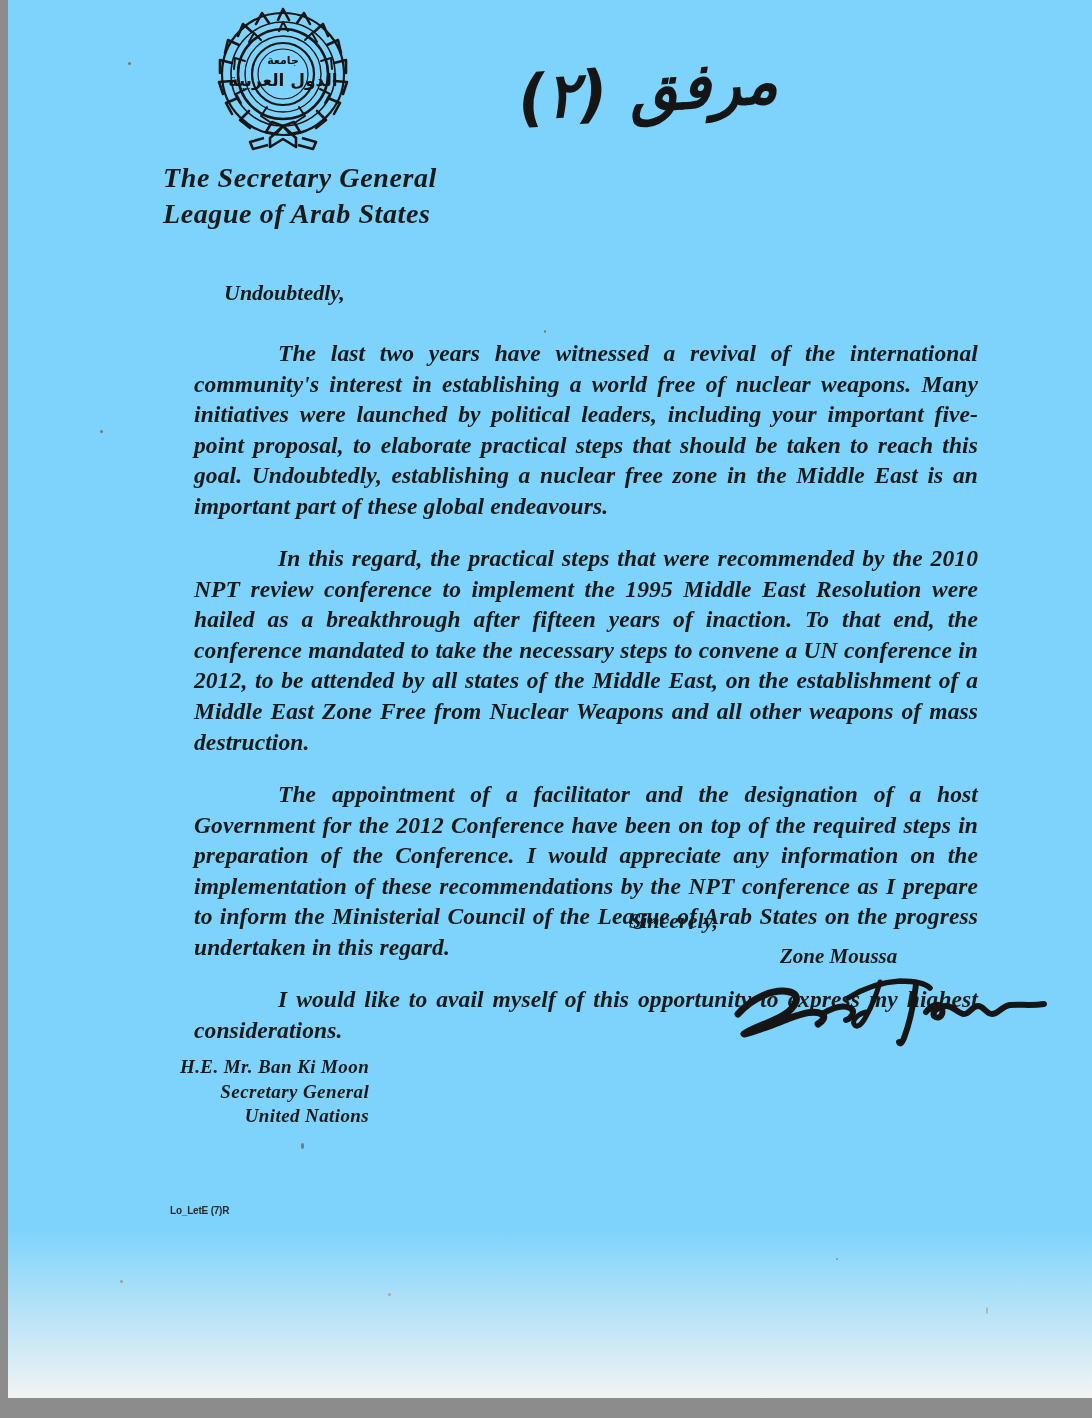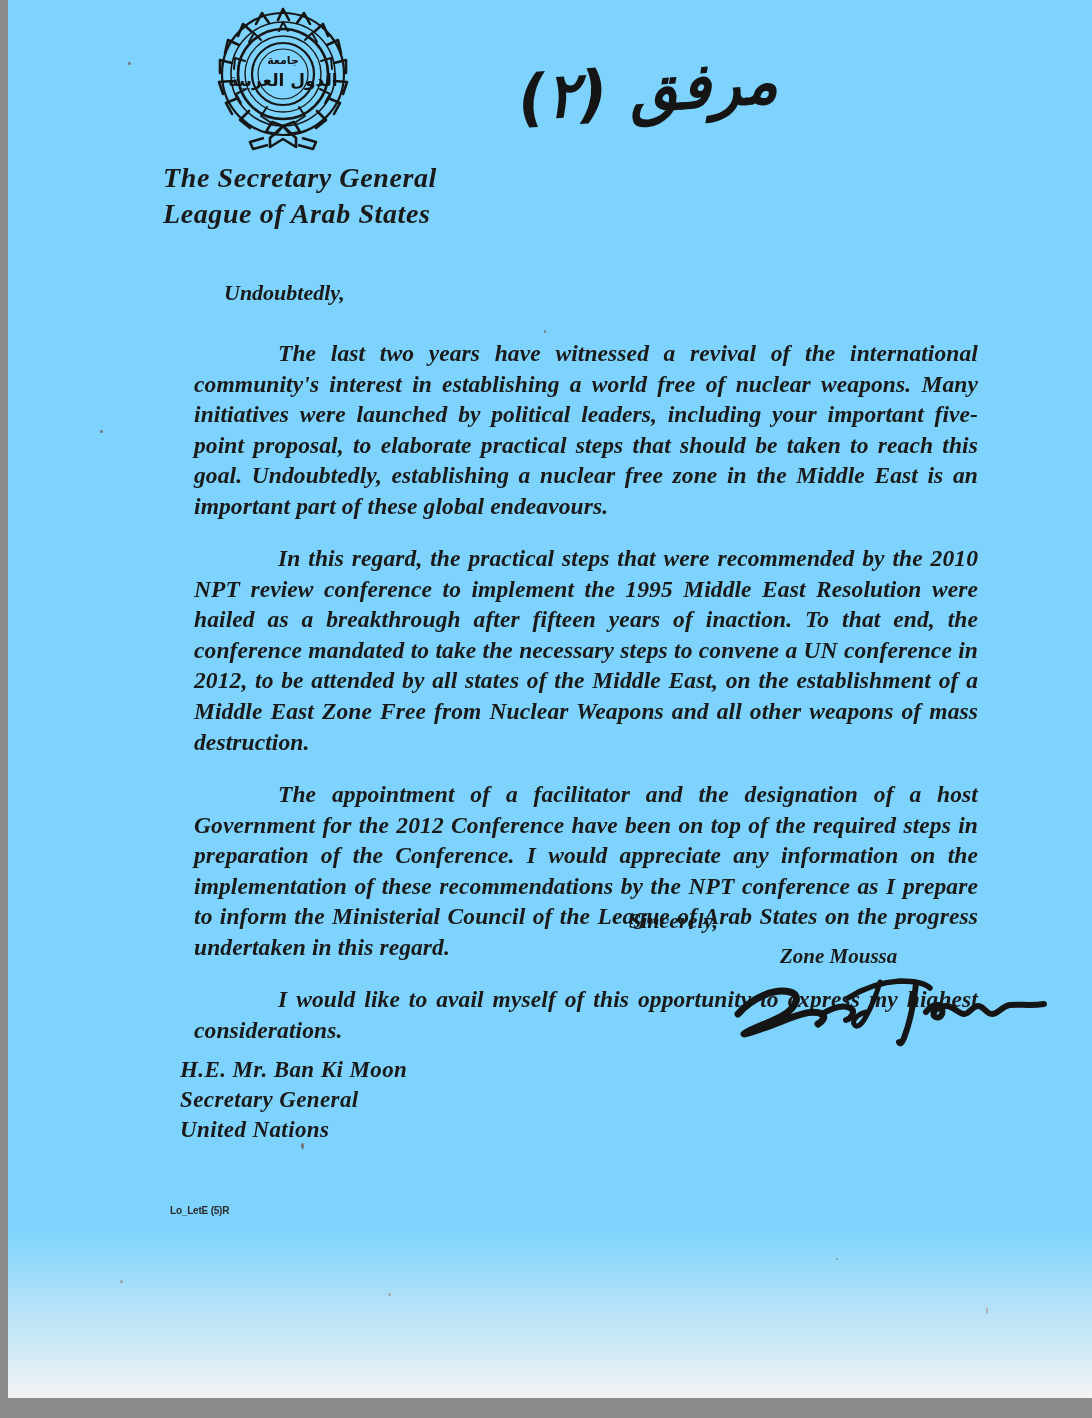--- a/index.html
+++ b/index.html
@@ -147,23 +147,24 @@
   }
 
   
   #addressee {
     position: absolute;
     left: 172px;
     top: 1055px;
     line-height: 1.30;
   }
   #addressee .addr-line {
-    font-size: 23px;
+    font-size: 19px;
     letter-spacing: 0.4px;
     white-space: nowrap;
+    text-align: right;
   }
 
   
   #doc-ref {
     position: absolute;
     left: 162px;
     top: 1205px;
     font-family: "Liberation Sans", sans-serif;
     font-style: normal;
     font-size: 10px;
@@ -281,21 +282,21 @@
       </g>
     </svg>
   </div>
 
   <div id="addressee">
     <div class="addr-line ink">H.E. Mr. Ban Ki Moon</div>
     <div class="addr-line ink">Secretary General</div>
     <div class="addr-line ink">United Nations</div>
   </div>
 
-  <div id="doc-ref">Lo_LetE (5)R</div>
+  <div id="doc-ref">Lo_LetE (7)R</div>
 
   <div class="speck" style="left:120px; top:62px; width:3px; height:3px;"></div>
   <div class="speck" style="left:92px; top:430px; width:3px; height:3px;"></div>
   <div class="speck" style="left:536px; top:330px; width:2px; height:3px;"></div>
   <div class="speck" style="left:293px; top:1143px; width:3px; height:6px;"></div>
   <div class="speck" style="left:112px; top:1280px; width:3px; height:3px;"></div>
   <div class="speck" style="left:380px; top:1293px; width:3px; height:3px;"></div>
 
   <div class="speck" style="left:978px; top:1307px; width:2px; height:7px;"></div>
   <div class="speck" style="left:828px; top:1258px; width:2px; height:2px;"></div>

